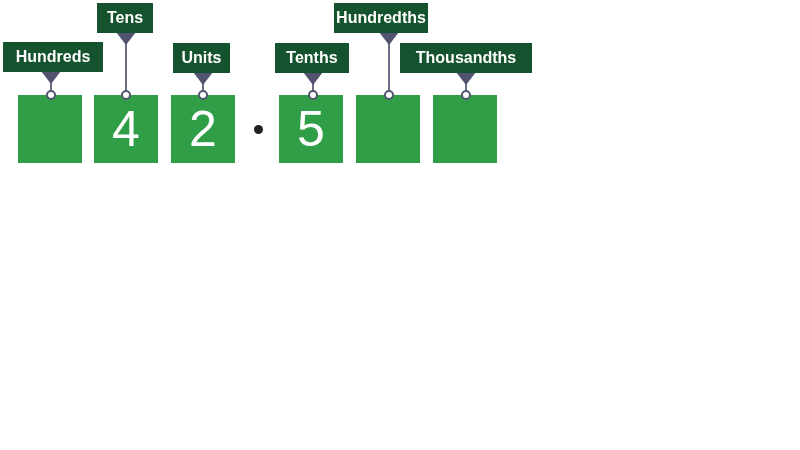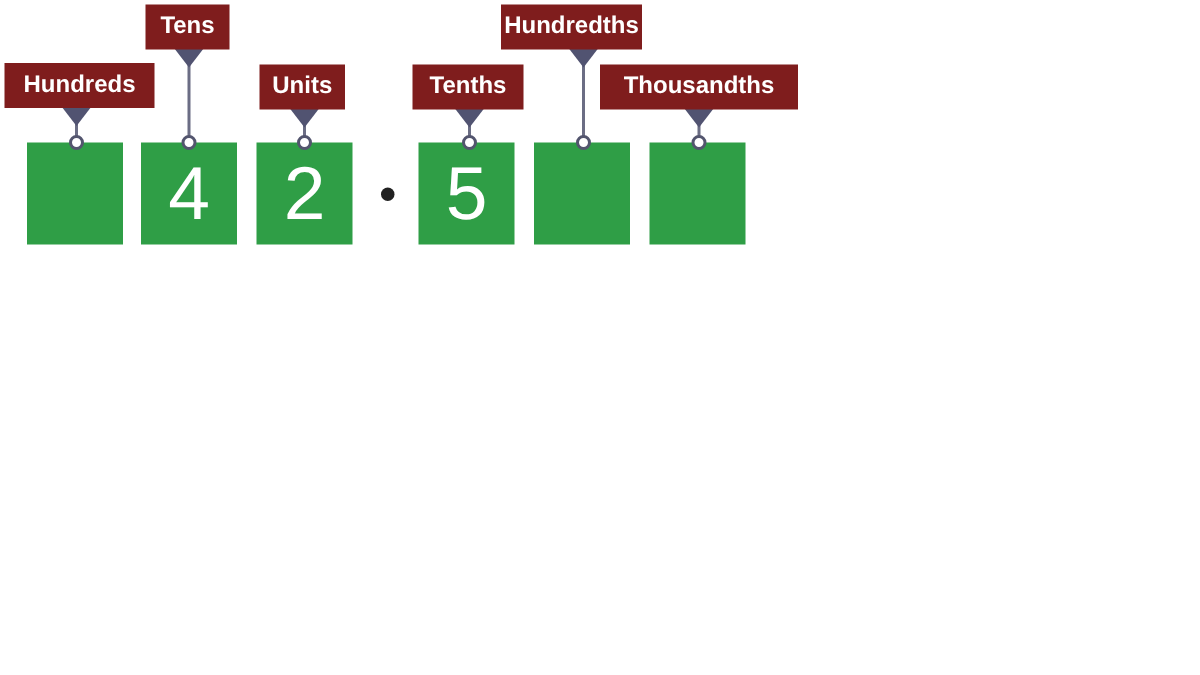--- a/index.html
+++ b/index.html
@@ -8,21 +8,21 @@
     position: relative;
     width: 800px;
     height: 450px;
     background: #ffffff;
     overflow: hidden;
     font-family: "Liberation Sans", sans-serif;
   }
   .callout {
     position: absolute;
     height: 30px;
-    background: #7f1d1d;
+    background: #14532d;
     color: #ffffff;
     font-weight: bold;
     font-size: 16px;
     display: flex;
     align-items: center;
     justify-content: center;
     white-space: nowrap;
     z-index: 4;
   }
   .pointer {

